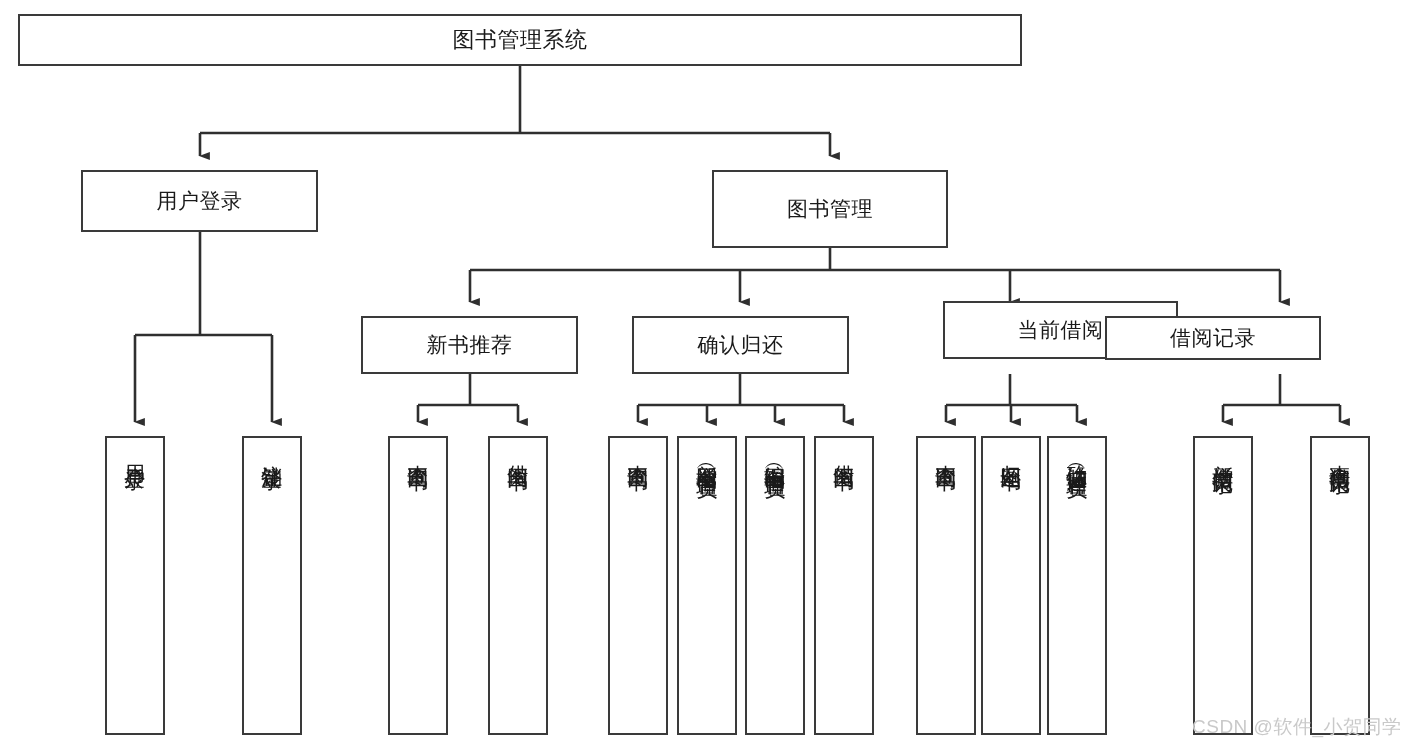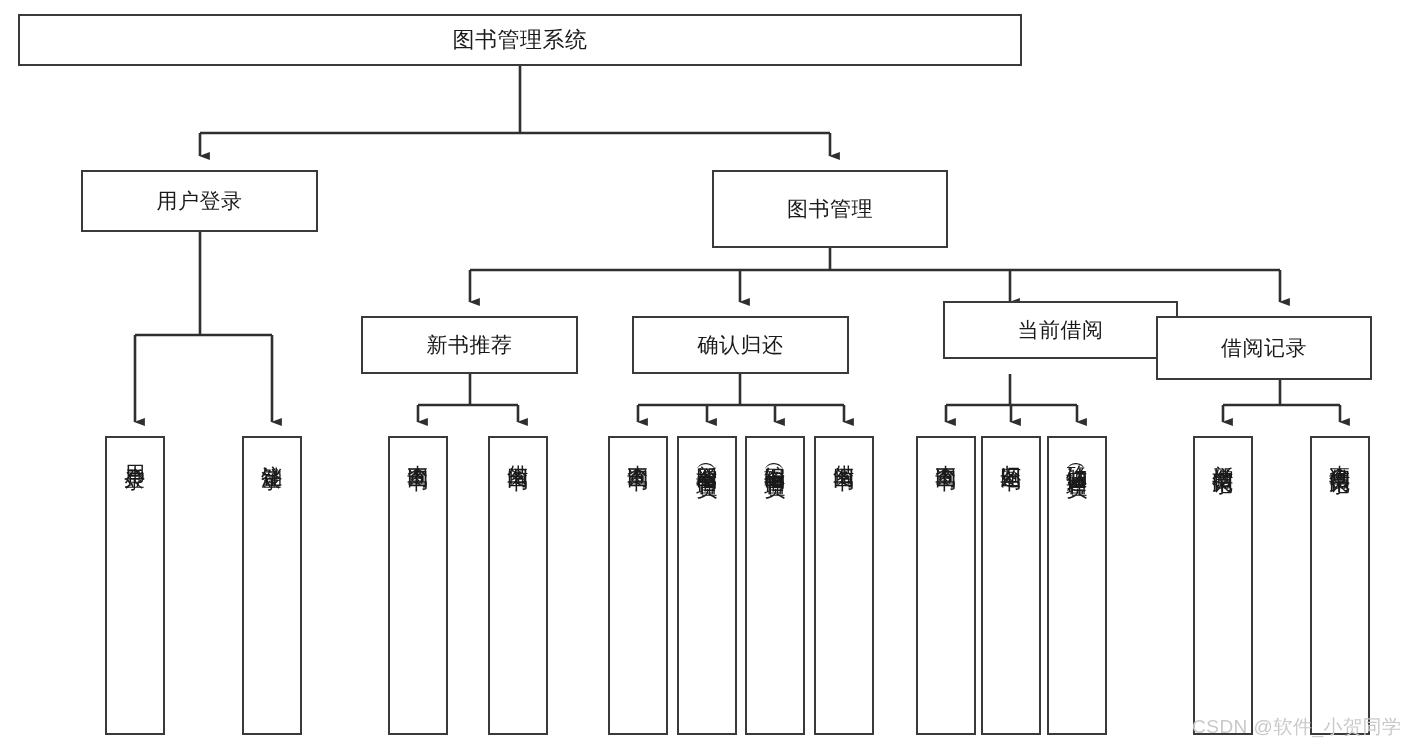--- a/index.html
+++ b/index.html
@@ -130,21 +130,21 @@
 
   <div class="node h" style="left:361px; top:316px; width:217px; height:58px;">
     <span>新书推荐</span>
   </div>
   <div class="node h" style="left:632px; top:316px; width:217px; height:58px;">
     <span>确认归还</span>
   </div>
   <div class="node h" style="left:903px; top:301px; width:235px; height:58px;margin-left:40px;">
     <span>当前借阅</span>
   </div>
-  <div class="node h" style="left:1156px; top:316px; width:216px; height:64px;">
+  <div class="node h" style="left:1105px; top:316px; width:216px; height:44px;">
     <span>借阅记录</span>
   </div>
 
   <div class="node v" style="left:105px; top:436px; width:60px; height:299px;">
     <span class="vtext">用户登录</span>
   </div>
   <div class="node v" style="left:242px; top:436px; width:60px; height:299px;">
     <span class="vtext">注销登录</span>
   </div>
 

